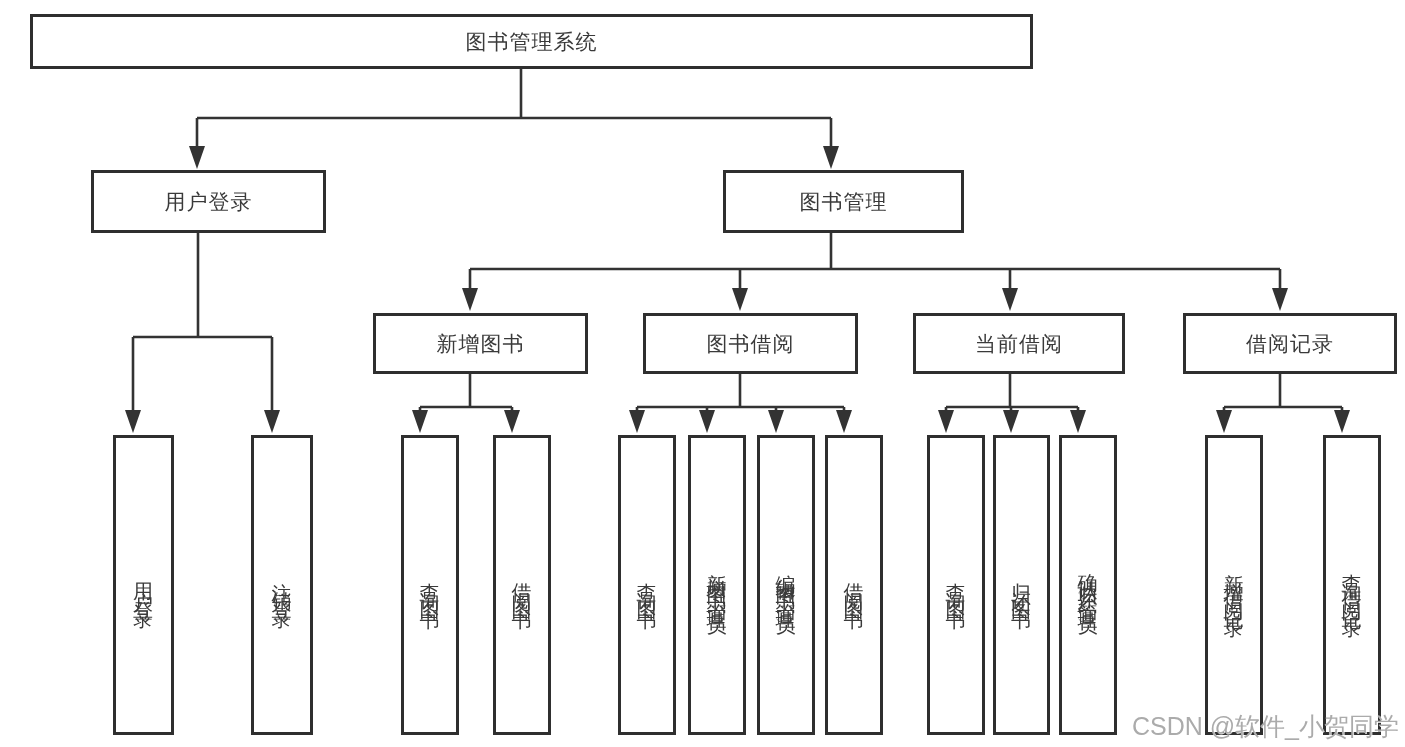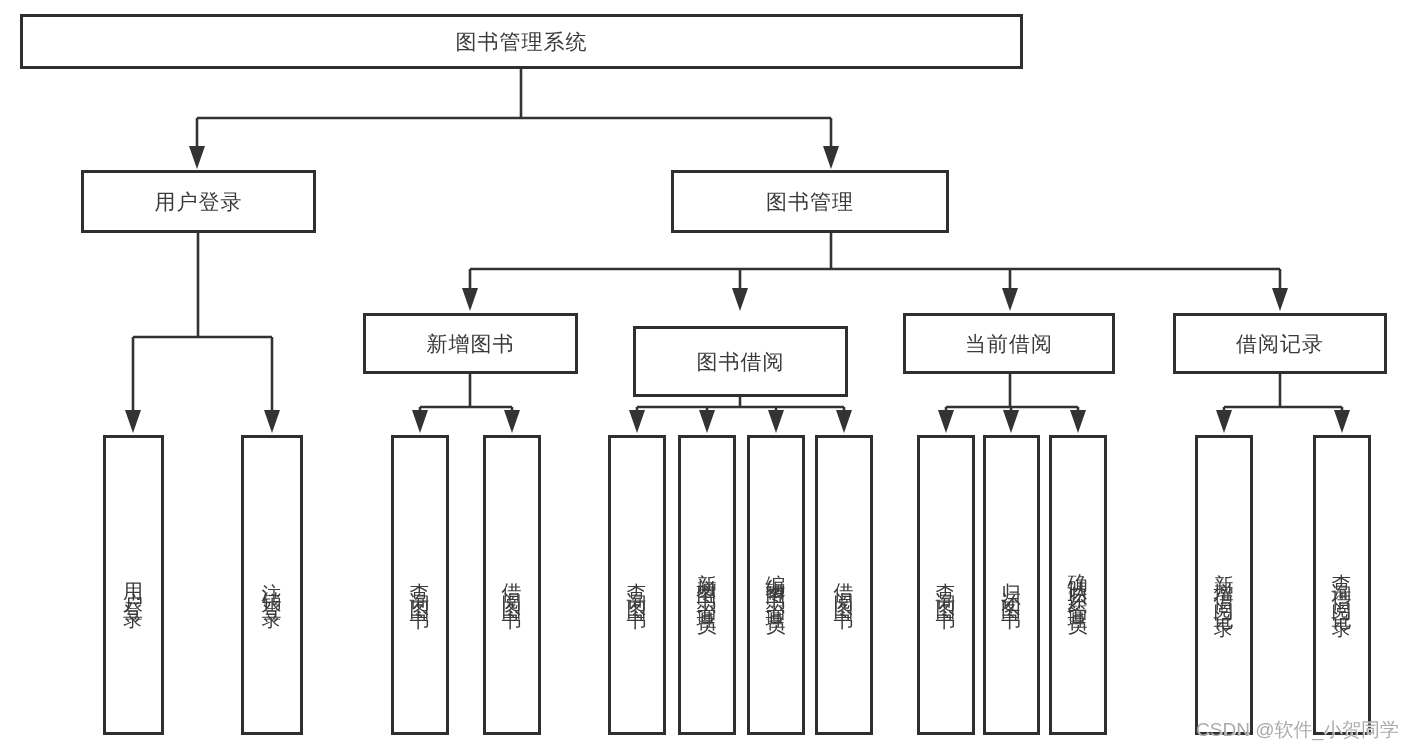--- a/index.html
+++ b/index.html
@@ -35,34 +35,35 @@
   }
   .node {
     position: absolute;
     background: var(--background);
     border: 3px solid var(--border);
     color: var(--text);
     display: flex;
     align-items: center;
     justify-content: center;
     text-align: center;
+    margin-left: 10px;
   }
   .hbox { font-size: 21px; letter-spacing: 1px; }
   .vbox .vtext {
     writing-mode: vertical-rl;
     text-orientation: mixed;
     font-size: 20px;
     letter-spacing: 9px;
     line-height: 1;
   }
   .watermark {
     position: absolute;
     right: 6px;
     bottom: 4px;
-    font-size: 19px;
+    font-size: 25px;
     color: var(--watermark);
     text-shadow: 1px 1px 0 rgba(255,255,255,0.8);
     z-index: 5;
     white-space: nowrap;
   }
 </style>
 </head>
 <body>
 
 <div class="canvas">
@@ -129,28 +130,28 @@
     <polygon points="1342,433 1334,410 1350,410"></polygon>
   </svg>
 
   <div class="node hbox" style="left:20px; top:14px; width:1003px; height:55px;">
     <span>图书管理系统</span>
   </div>
 
   <div class="node hbox" style="left:81px; top:170px; width:235px; height:63px;">
     <span>用户登录</span>
   </div>
-  <div class="node hbox" style="left:671px; top:170px; width:278px; height:63px;">
+  <div class="node hbox" style="left:713px; top:170px; width:241px; height:63px;">
     <span>图书管理</span>
   </div>
 
   <div class="node hbox" style="left:363px; top:313px; width:215px; height:61px;">
     <span>新增图书</span>
   </div>
-  <div class="node hbox" style="left:633px; top:326px; width:215px; height:71px;">
+  <div class="node hbox" style="left:633px; top:313px; width:215px; height:61px;">
     <span>图书借阅</span>
   </div>
   <div class="node hbox" style="left:903px; top:313px; width:212px; height:61px;">
     <span>当前借阅</span>
   </div>
   <div class="node hbox" style="left:1173px; top:313px; width:214px; height:61px;justify-content:center;">
     <span>借阅记录</span>
   </div>
 
   <div class="node vbox" style="left:103px; top:435px; width:61px; height:300px;">

